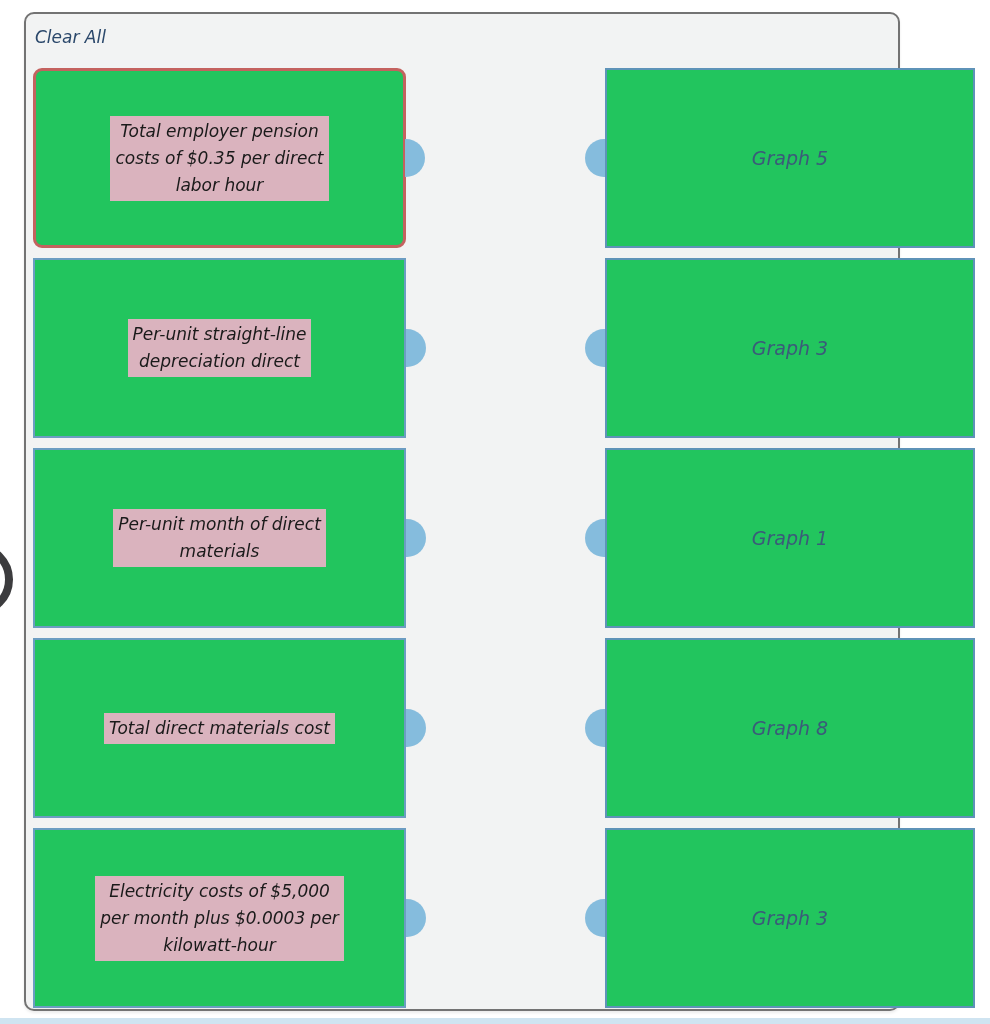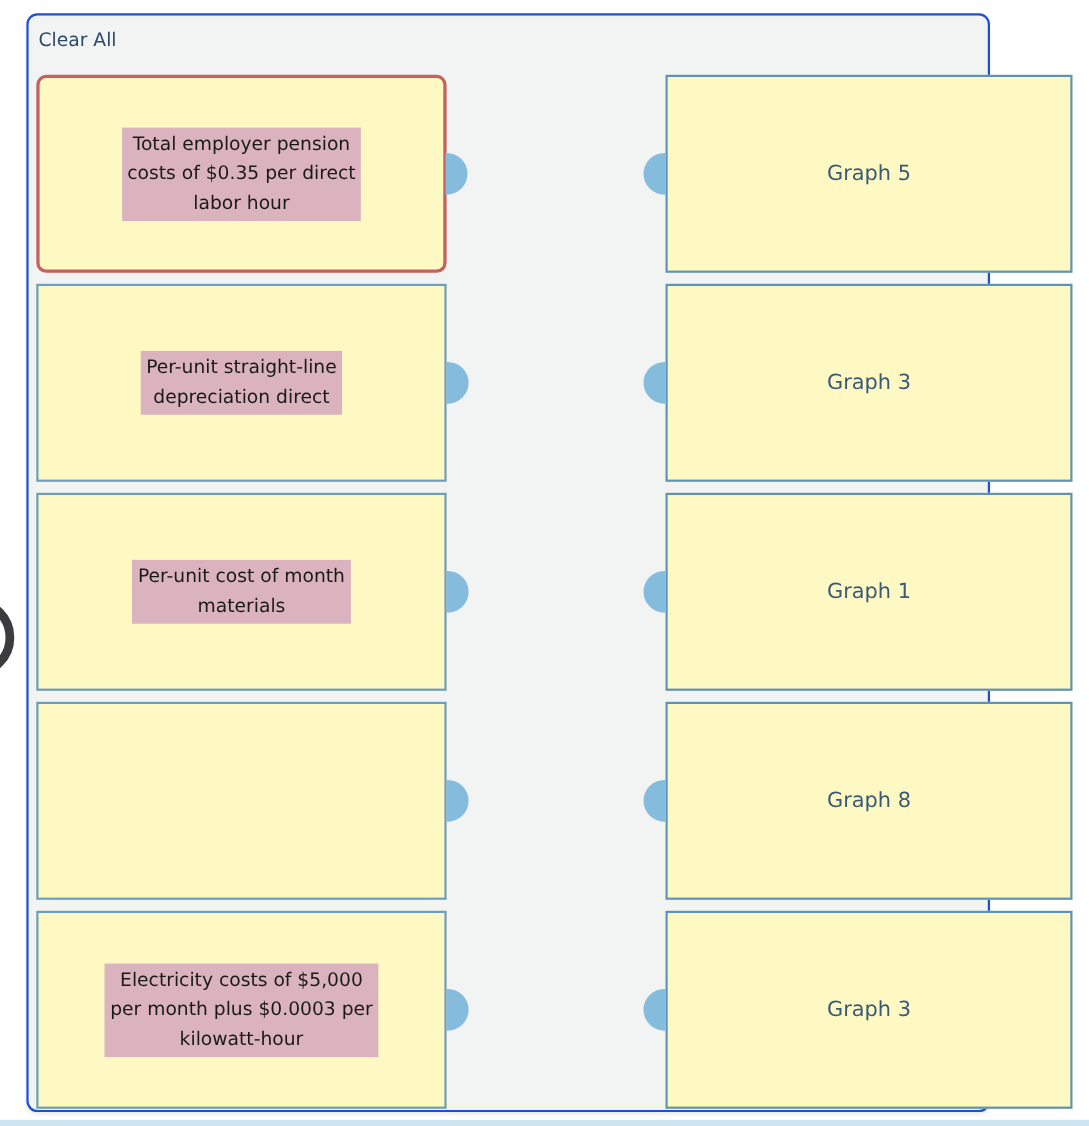--- a/index.html
+++ b/index.html
@@ -16,24 +16,25 @@
   }
 
   
   .panel {
     position: absolute;
     left: 24px;
     top: 12px;
     width: 876px;
     height: 999px;
     background: #f2f3f3;
-    border: 2px solid #1d4ed8;
+    border: 2px solid #737373;
     border-radius: 10px;
     box-sizing: border-box;
     box-shadow: 0 2px 3px rgba(0,0,0,0.08);
+    font-style: italic;
   }
 
   .clear-all {
     position: absolute;
     left: 9px;
     top: 13px;
     font-size: 17px;
     color: #2b486b;
     cursor: pointer;
   }
@@ -44,21 +45,21 @@
     top: 54px;
     display: grid;
     grid-template-columns: 373px 199px 370px;
     grid-auto-rows: 180px;
     row-gap: 10px;
   }
 
   .card {
     position: relative;
     box-sizing: border-box;
-    background: #fef9c3;
+    background: #22c55e;
     display: flex;
     align-items: center;
     justify-content: center;
     text-align: center;
   }
   .card.left  { grid-column: 1; border: 2px solid #6b9dc2; }
   .card.right { grid-column: 3; border: 2px solid #5e93b8; }
 
   .card.left.selected {
     border: 3px solid #c4625f;
@@ -148,30 +149,31 @@
       <span class="card-text">Per-unit straight-line
 depreciation direct</span>
       <span class="connector bulge-right"></span>
     </div>
     <div class="card right" style="grid-row:2">
       <span class="graph-label">Graph 3</span>
       <span class="connector bulge-left"></span>
     </div>
 
     <div class="card left" style="grid-row:3">
-      <span class="card-text">Per-unit cost of month
+      <span class="card-text">Per-unit month of direct
 materials</span>
       <span class="connector bulge-right"></span>
     </div>
     <div class="card right" style="grid-row:3">
       <span class="graph-label">Graph 1</span>
       <span class="connector bulge-left"></span>
     </div>
 
     <div class="card left" style="grid-row:4">
+      <span class="card-text">Total direct materials cost</span>
       <span class="connector bulge-right"></span>
     </div>
     <div class="card right" style="grid-row:4">
       <span class="graph-label">Graph 8</span>
       <span class="connector bulge-left"></span>
     </div>
 
     <div class="card left" style="grid-row:5">
       <span class="card-text">Electricity costs of $5,000
 per month plus $0.0003 per

